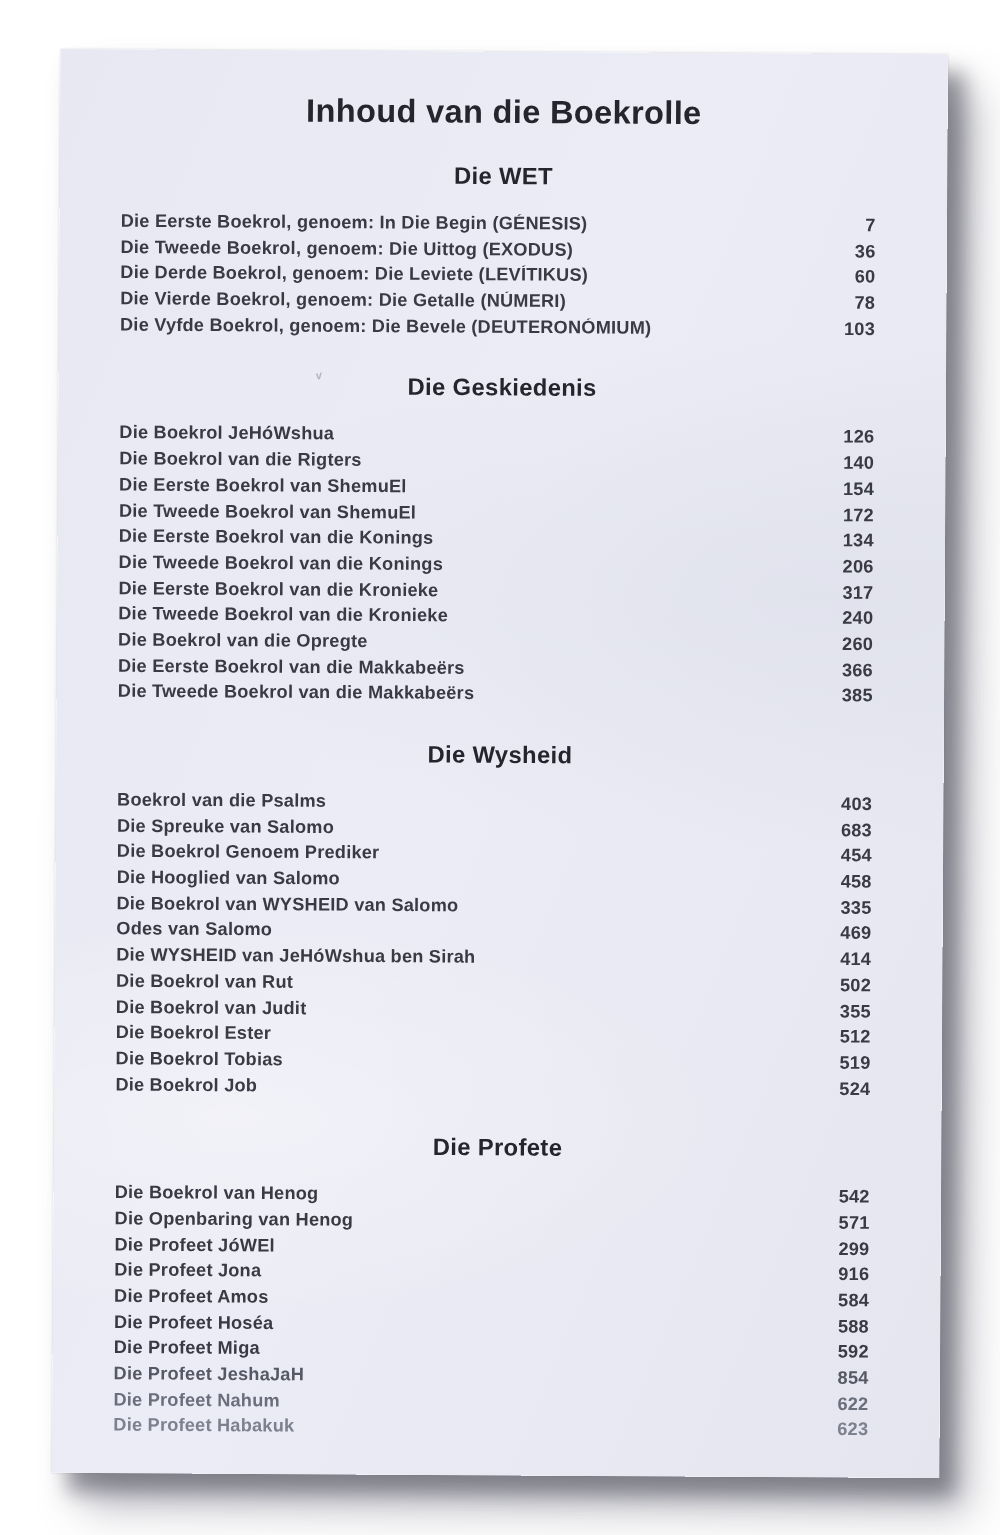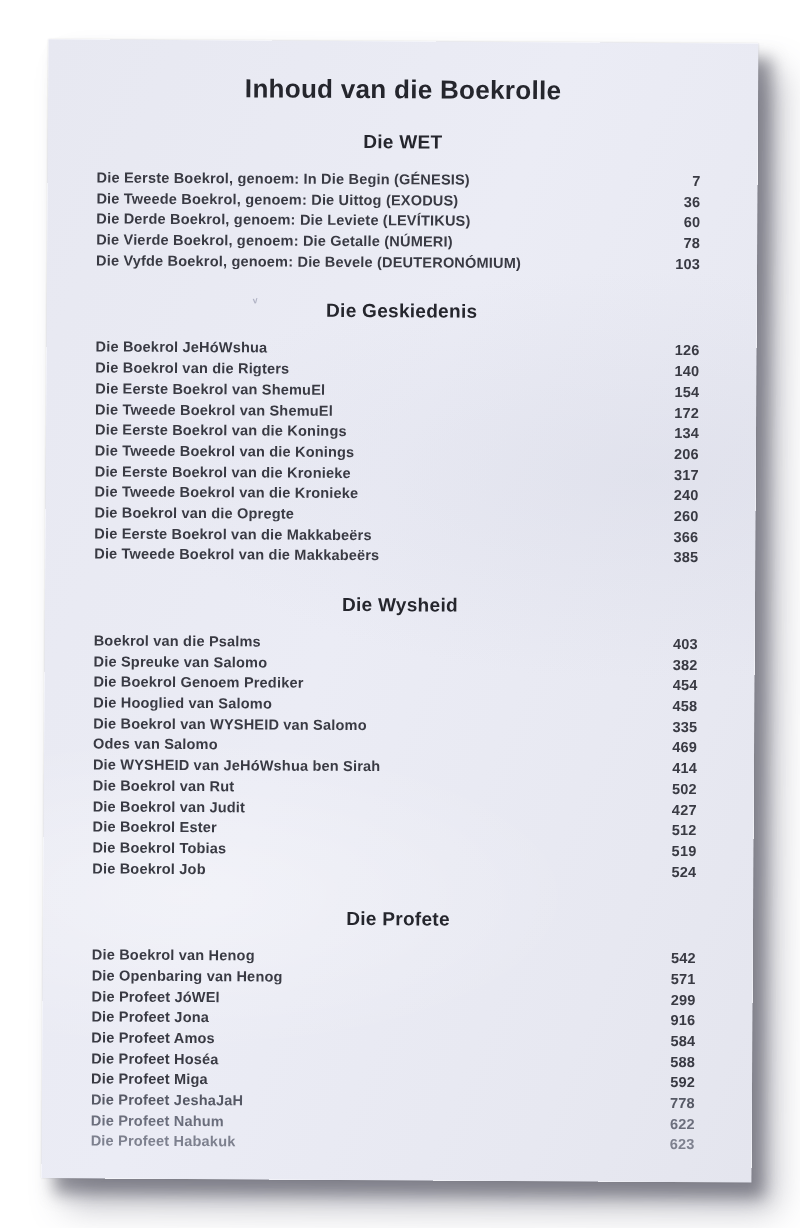--- a/index.html
+++ b/index.html
@@ -201,21 +201,21 @@
   <section class="section">
     <h2 class="heading">Die Wysheid</h2>
     <div class="rows">
   <div class="row">
     <span class="label">Boekrol van die Psalms</span>
     <span class="num">403</span>
   </div>
 
   <div class="row">
     <span class="label">Die Spreuke van Salomo</span>
-    <span class="num">382</span>
+    <span class="num">683</span>
   </div>
 
   <div class="row">
     <span class="label">Die Boekrol Genoem Prediker</span>
     <span class="num">454</span>
   </div>
 
   <div class="row">
     <span class="label">Die Hooglied van Salomo</span>
     <span class="num">458</span>
@@ -236,21 +236,21 @@
     <span class="num">414</span>
   </div>
 
   <div class="row">
     <span class="label">Die Boekrol van Rut</span>
     <span class="num">502</span>
   </div>
 
   <div class="row">
     <span class="label">Die Boekrol van Judit</span>
-    <span class="num">427</span>
+    <span class="num">355</span>
   </div>
 
   <div class="row">
     <span class="label">Die Boekrol Ester</span>
     <span class="num">512</span>
   </div>
 
   <div class="row">
     <span class="label">Die Boekrol Tobias</span>
     <span class="num">519</span>
@@ -296,21 +296,21 @@
     <span class="num">588</span>
   </div>
 
   <div class="row">
     <span class="label">Die Profeet Miga</span>
     <span class="num">592</span>
   </div>
 
   <div class="row">
     <span class="label">Die Profeet JeshaJaH</span>
-    <span class="num">778</span>
+    <span class="num">854</span>
   </div>
 
   <div class="row">
     <span class="label">Die Profeet Nahum</span>
     <span class="num">622</span>
   </div>
 
   <div class="row">
     <span class="label">Die Profeet Habakuk</span>
     <span class="num">623</span>

